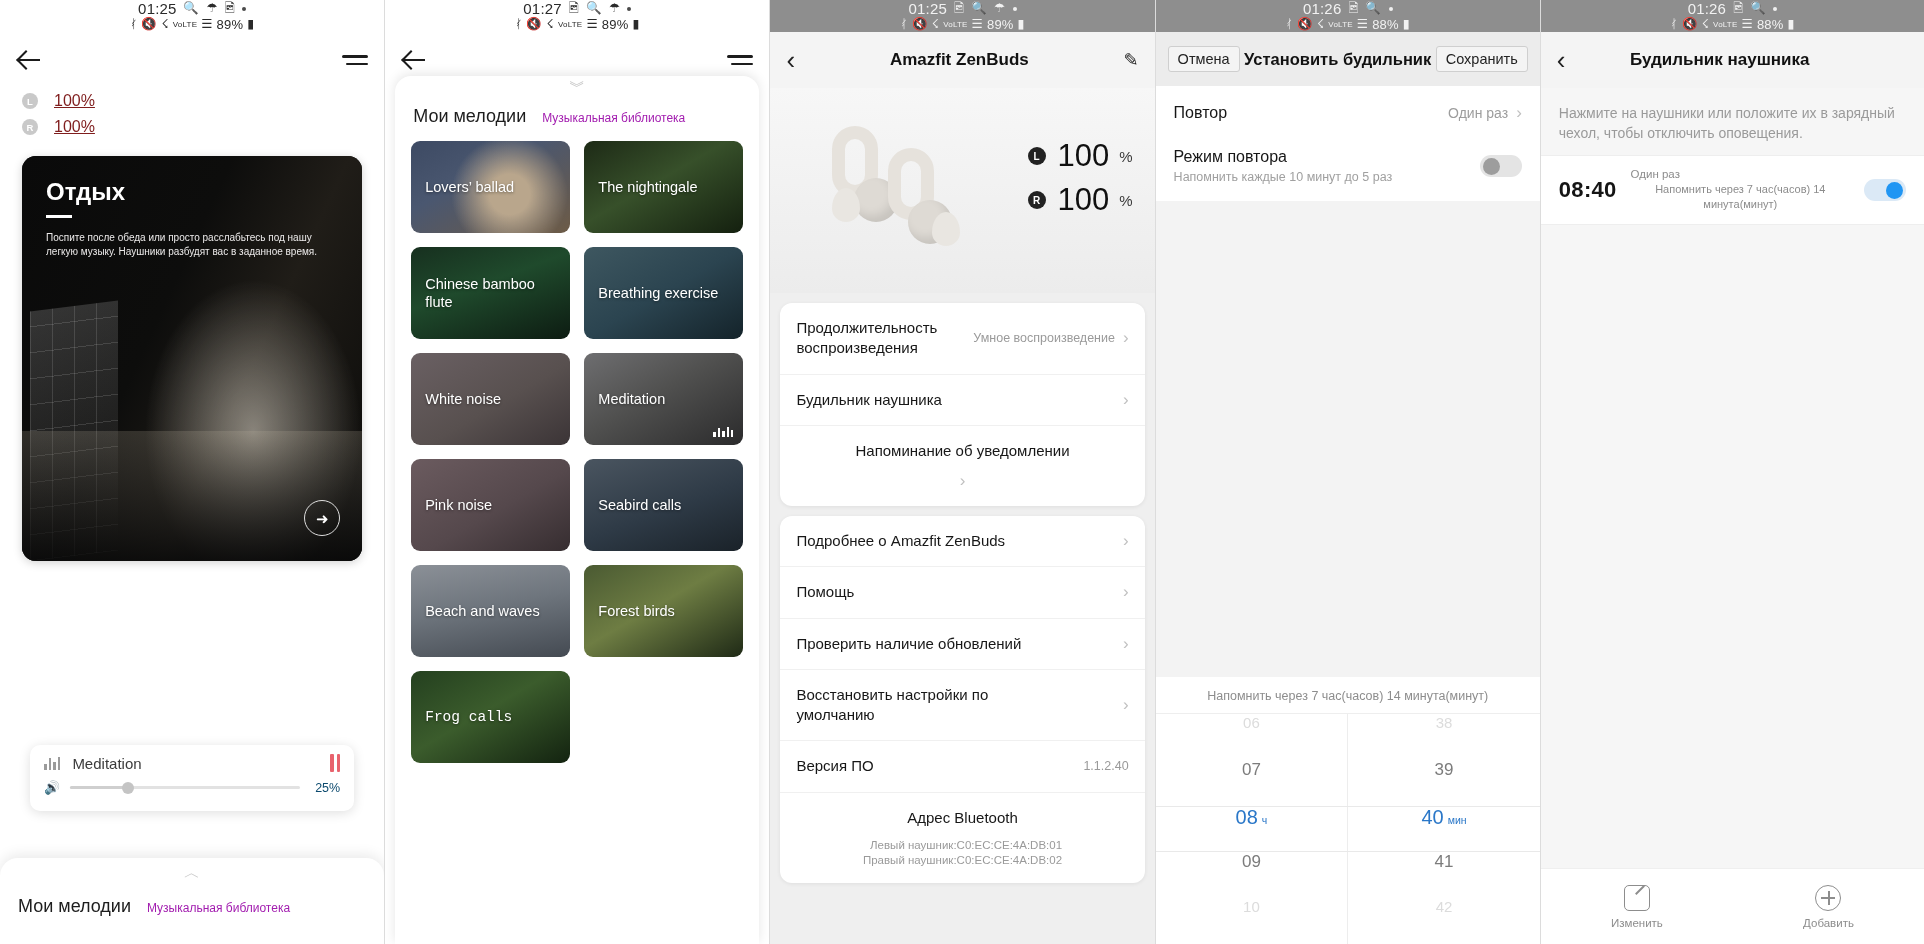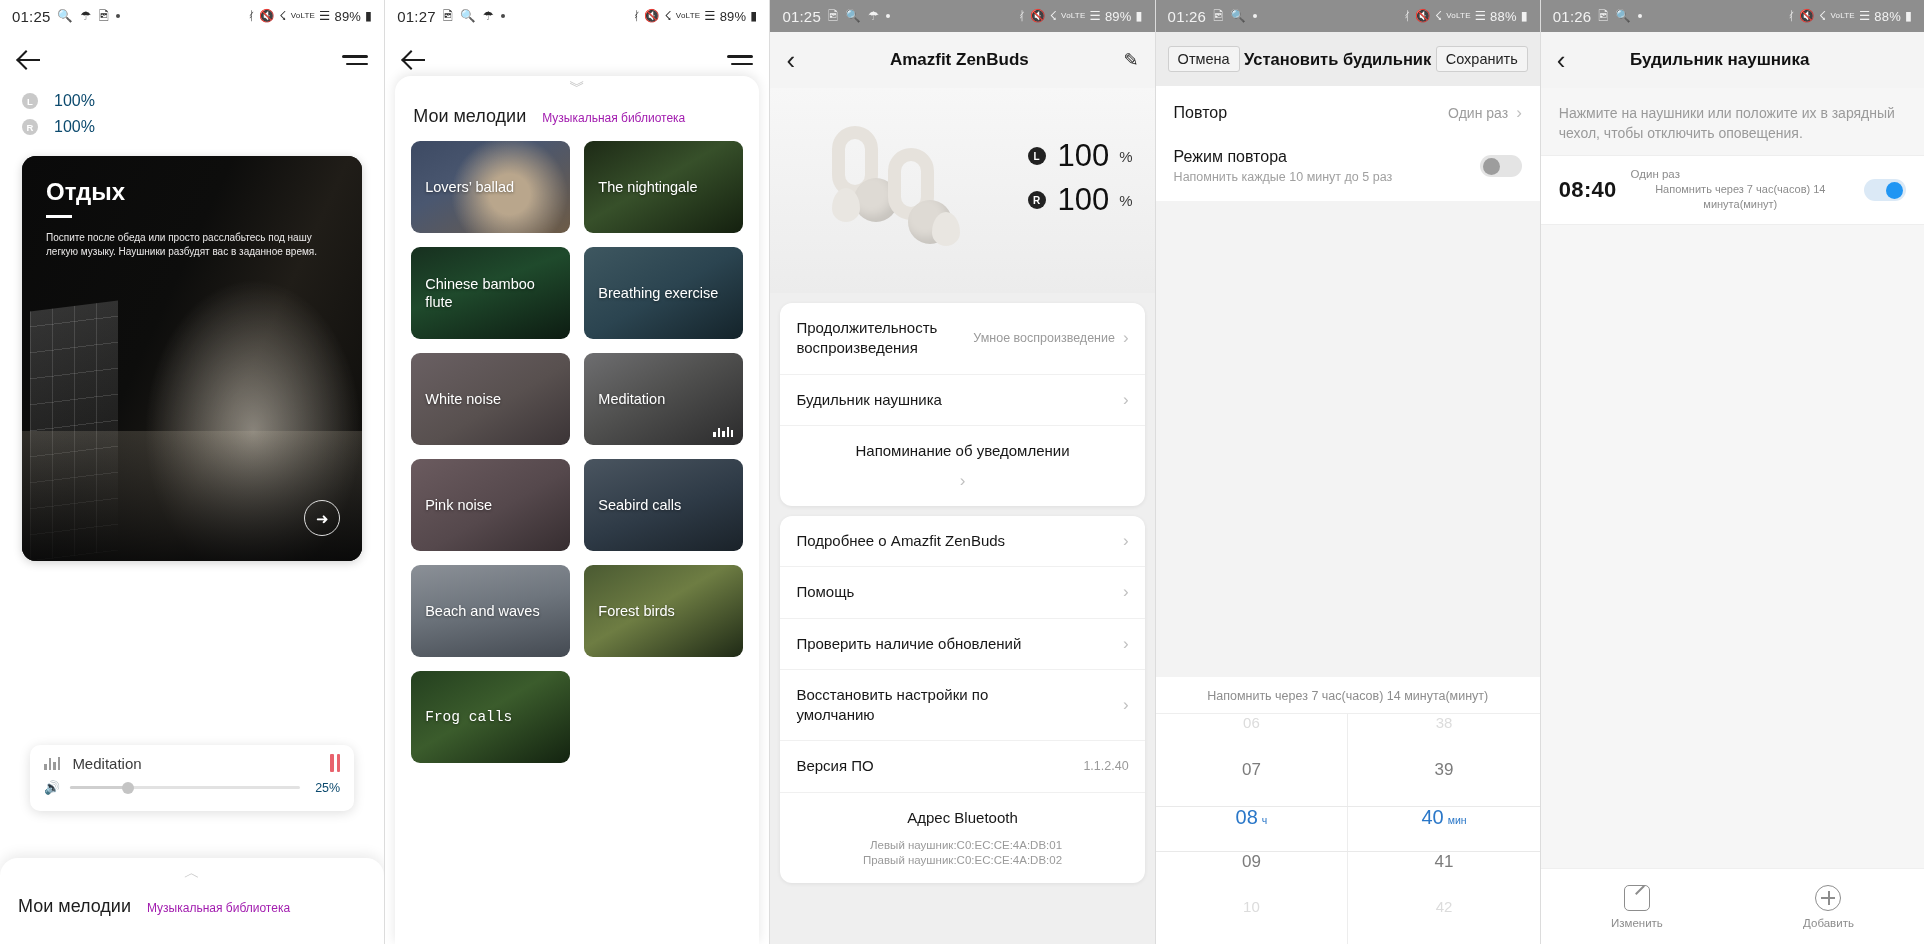--- a/index.html
+++ b/index.html
@@ -13,22 +13,22 @@
   .panel { height: 944px; position: relative; overflow: hidden; background:#fff; }
   .p1 { width: 385px; }
   .p2 { width: 385px; }
   .p3 { width: 385px; }
   .p4 { width: 385px; }
   .p5 { width: 384px; }
 
   
   .statusbar {
     height: 32px; display: flex; align-items: center;
-    justify-content: space-between; padding: 0 12px;
-    font-size: 14.5px; color: #2a2a2a; letter-spacing: .2px;
+    justify-content: space-between; padding: 0 24px;
+    font-size: 14.5px; color: #2a2a2a; letter-spacing: .2px; flex-direction: column;
   }
   .statusbar.gray { background: #8e8e8e; color: #f2f2f2; }
   .sb-left { display: flex; align-items: center; gap: 7px; }
   .sb-right { display: flex; align-items: center; gap: 4px; font-size: 13px;}
   .sb-ic { font-size: 12.5px; line-height: 1; display:inline-block; }
   .sb-time { font-size: 15px; }
   .sb-dot { width:4px;height:4px;border-radius:50%;background:#4a4a4a;display:inline-block;}
   .statusbar.gray .sb-dot{background:#f0f0f0;}
   .tiny-net { font-size: 8px; line-height: 8px; text-align:center; display:inline-block;}
 
@@ -51,21 +51,21 @@
   .hamburger i:nth-child(1){ width:26px;}
   .hamburger i:nth-child(2){ width:22px; margin-left:4px;}
   .appbar-title { font-size: 17px; font-weight: bold; color:#121212;}
 
   
   .batt-row { display:flex; align-items:center; gap:16px; padding:0 22px; height:26px;}
   .batt-badge {
     width:16px;height:16px;border-radius:50%;background:#c9c9c9;color:#fff;
     font-size:9.5px;display:flex;align-items:center;justify-content:center;font-weight:bold;
   }
-  .batt-val { font-size:16px; color:#0c4a6e;}
+  .batt-val { font-size:16px; color:#7f1d1d;text-decoration:underline;}
   .hero-card {
     margin: 16px 22px 0 22px; height: 405px; border-radius: 14px;
     background: #0b0b0b; position: relative; overflow: hidden;
     box-shadow: 0 2px 10px rgba(0,0,0,.18);
   }
   .hero-img {
     position:absolute; inset:0;
     background:
       radial-gradient(ellipse 150px 210px at 68% 68%, rgba(225,218,205,.55), rgba(0,0,0,0) 72%),
       linear-gradient(115deg,#0a0a0a 0%,#0d0d0c 40%,#201d18 62%,#090908 100%);

